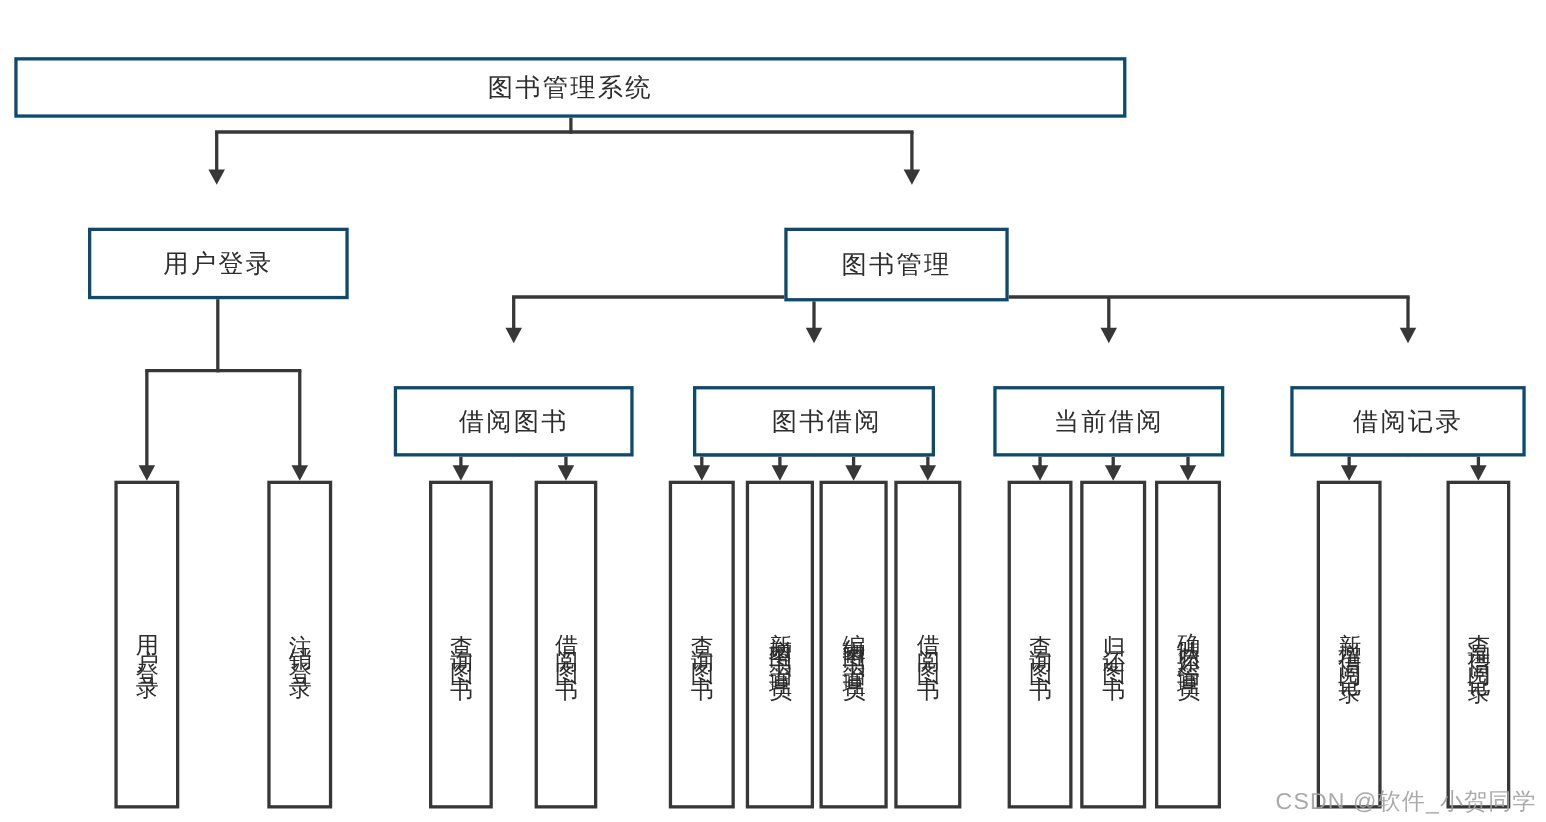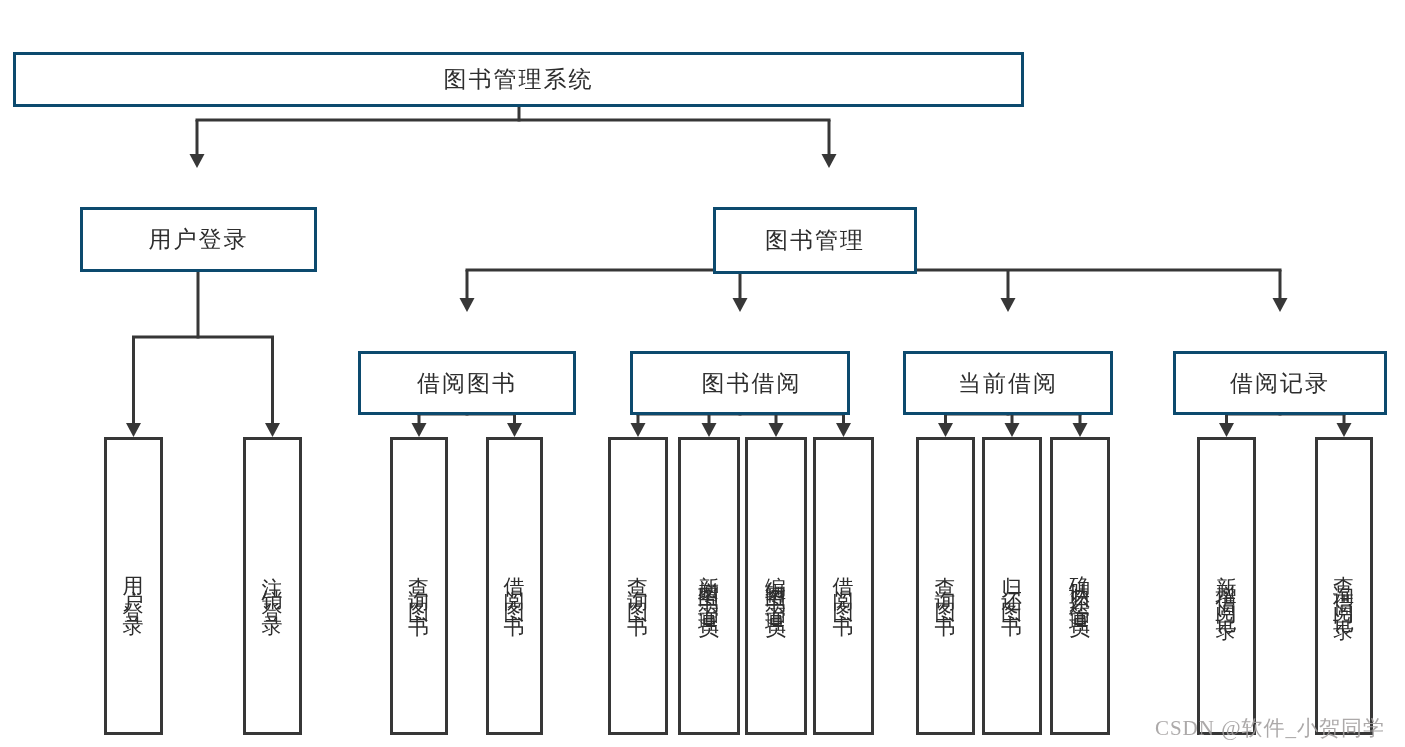--- a/index.html
+++ b/index.html
@@ -52,28 +52,27 @@
   }
   .leaf span {
     writing-mode: vertical-rl;
     letter-spacing: 13px;
     line-height: 1;
   }
   .leaf.chars6 span { letter-spacing: 9px; }
   .leaf.chars9 span { letter-spacing: 6px; }
   #watermark {
     position: absolute;
-    right: 20px;
+    right: 8px;
     bottom: 5px;
     font-size: 21px;
     color: rgba(163,160,160,0.9);
     letter-spacing: 1px;
     z-index: 5;
     white-space: nowrap;
-    font-family: Liberation Serif, serif;
   }
   line { stroke: #373737; stroke-width: 3; }
   polygon { fill: #373737; }
 </style>
 </head>
 <body>
 
 <div id="canvas">
 
   <svg id="wires" viewBox="0 0 1405 747" xmlns="http://www.w3.org/2000/svg">

